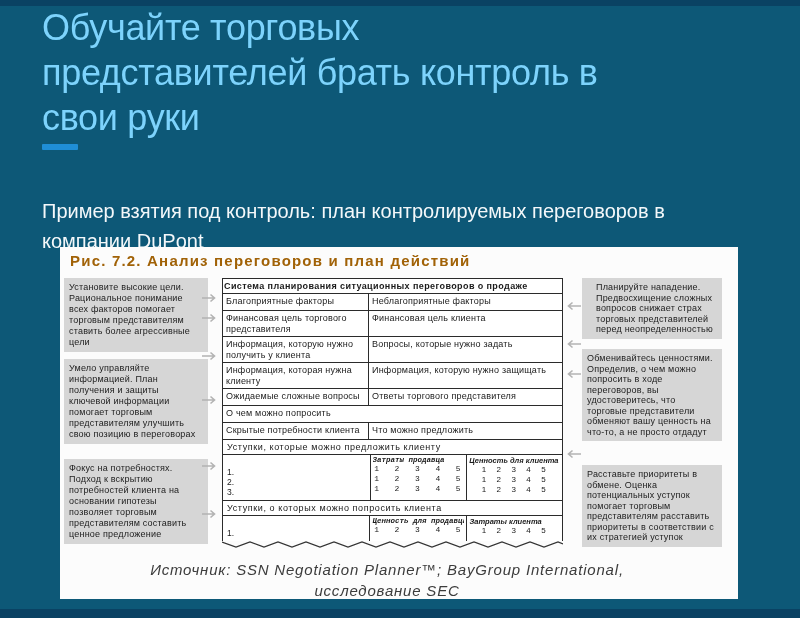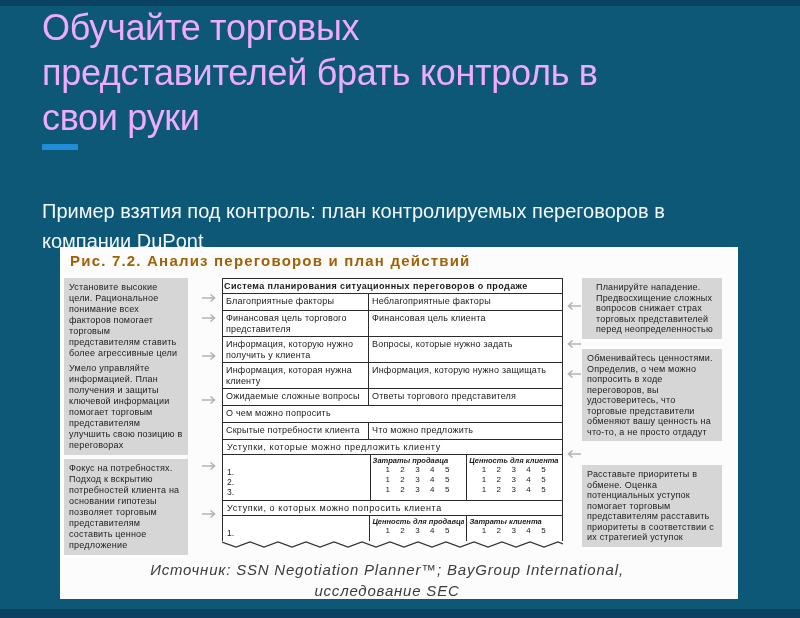--- a/index.html
+++ b/index.html
@@ -5,27 +5,27 @@
   :root{
     --background:#0d5877; --accent:#1f8ed6; --edge-strip:#0a4263;
     --panel:#fcfcfc; --note-box:#d6d6d6; --table-border:#2b2b2b;
   }
   *{margin:0;padding:0;box-sizing:border-box;}
   html,body{width:800px;height:618px;}
   body{font-family:"Liberation Sans", sans-serif;}
   .slide{position:relative;width:800px;height:618px;background:var(--background);overflow:hidden;}
   .top-strip{position:absolute;left:0;top:0;width:800px;height:6px;background:var(--edge-strip);}
   .bottom-strip{position:absolute;left:0;top:609px;width:800px;height:9px;background:var(--edge-strip);}
-  .slide-title{position:absolute;left:42px;top:5px;width:700px;color:#f0abfc;
+  .slide-title{position:absolute;left:42px;top:5px;width:700px;color:#7dd3fc;
     font-size:36px;line-height:45px;font-weight:normal;letter-spacing:-0.3px;}
   .accent-dash{position:absolute;left:42px;top:144px;width:36px;height:6px;background:var(--accent);border-radius:1px;}
   .slide-subtitle{position:absolute;left:42px;top:196px;width:700px;color:#f4f8fa;font-size:20px;line-height:30px;}
   .figure-panel{position:absolute;left:60px;top:247px;width:678px;height:352px;background:var(--panel);color:#1a1a1a;}
   .figure-title{position:absolute;left:10px;top:5px;font-size:15px;font-weight:bold;letter-spacing:1.2px;color:#a16207;}
-  .note-box{position:absolute;width:124px;background:var(--note-box);color:#1c1c1c;
+  .note-box{position:absolute;width:144px;background:var(--note-box);color:#1c1c1c;
     font-size:9px;line-height:11px;letter-spacing:0.2px;padding:4px 5px;}
   .note-left{left:4px;}
   .note-right{left:522px;width:140px;}
   .nl-1{top:31px;} .nl-2{top:112px;} .nl-3{top:212px;}
   .nr-1{top:31px;font-size:9px;line-height:10.5px;padding-left:14px;}
   .nr-2{top:102px;font-size:9px;line-height:10.5px;}
   .nr-3{top:218px;font-size:9px;line-height:10.5px;}
   .ct-wrap{position:absolute;left:162px;top:31px;width:341px;}
   .ct-table{border:1px solid var(--table-border);border-bottom:none;background:#ffffff;}
   .ct-header{border-bottom:1px solid var(--table-border);font-weight:bold;
@@ -34,21 +34,21 @@
   .ct-row .cl{width:146px;border-right:1px solid var(--table-border);padding:2px 3px;
     font-size:9px;line-height:10.5px;letter-spacing:0.2px;}
   .ct-row .cr{flex:1;padding:2px 3px;font-size:9px;line-height:10.5px;letter-spacing:0.2px;}
   .ct-sec-title{border-bottom:1px solid var(--table-border);padding:2px 4px;font-size:9px;letter-spacing:0.6px;}
   .ct-ratings{display:flex;border-bottom:1px solid var(--table-border);}
   .ct-ratings.last{border-bottom:none;}
   .ct-ratings .ri{width:147px;padding:2px 4px 3px;font-size:8.5px;}
   .ct-ratings .ri .item-line{height:10px;}
   .ct-ratings .ri .item-line:first-child{margin-top:10px;}
   .ct-ratings .rc{border-left:1px solid var(--table-border);text-align:center;padding:1px 2px 2px;}
-  .ct-ratings .rc.c1{width:97px;} .ct-ratings .rc.c2{width:96px;}
+  .ct-ratings .rc.c1{width:97px;font-family:Liberation Mono, monospace;} .ct-ratings .rc.c2{width:96px;}
   .rc-label{font-style:italic;font-weight:bold;font-size:7.5px;text-align:left;white-space:nowrap;overflow:hidden;}
   .rc-scale{white-space:pre;font-size:8px;letter-spacing:2px;height:10px;}
   .tear{display:block;}
   .figure-source{position:absolute;left:12px;top:312px;width:630px;color:#3c3c3c;
     font-style:italic;font-size:15px;line-height:21px;letter-spacing:0.8px;text-align:center;}
   .arrow{position:absolute;width:18px;height:10px;}
 </style>
 </head>
 <body>
 

